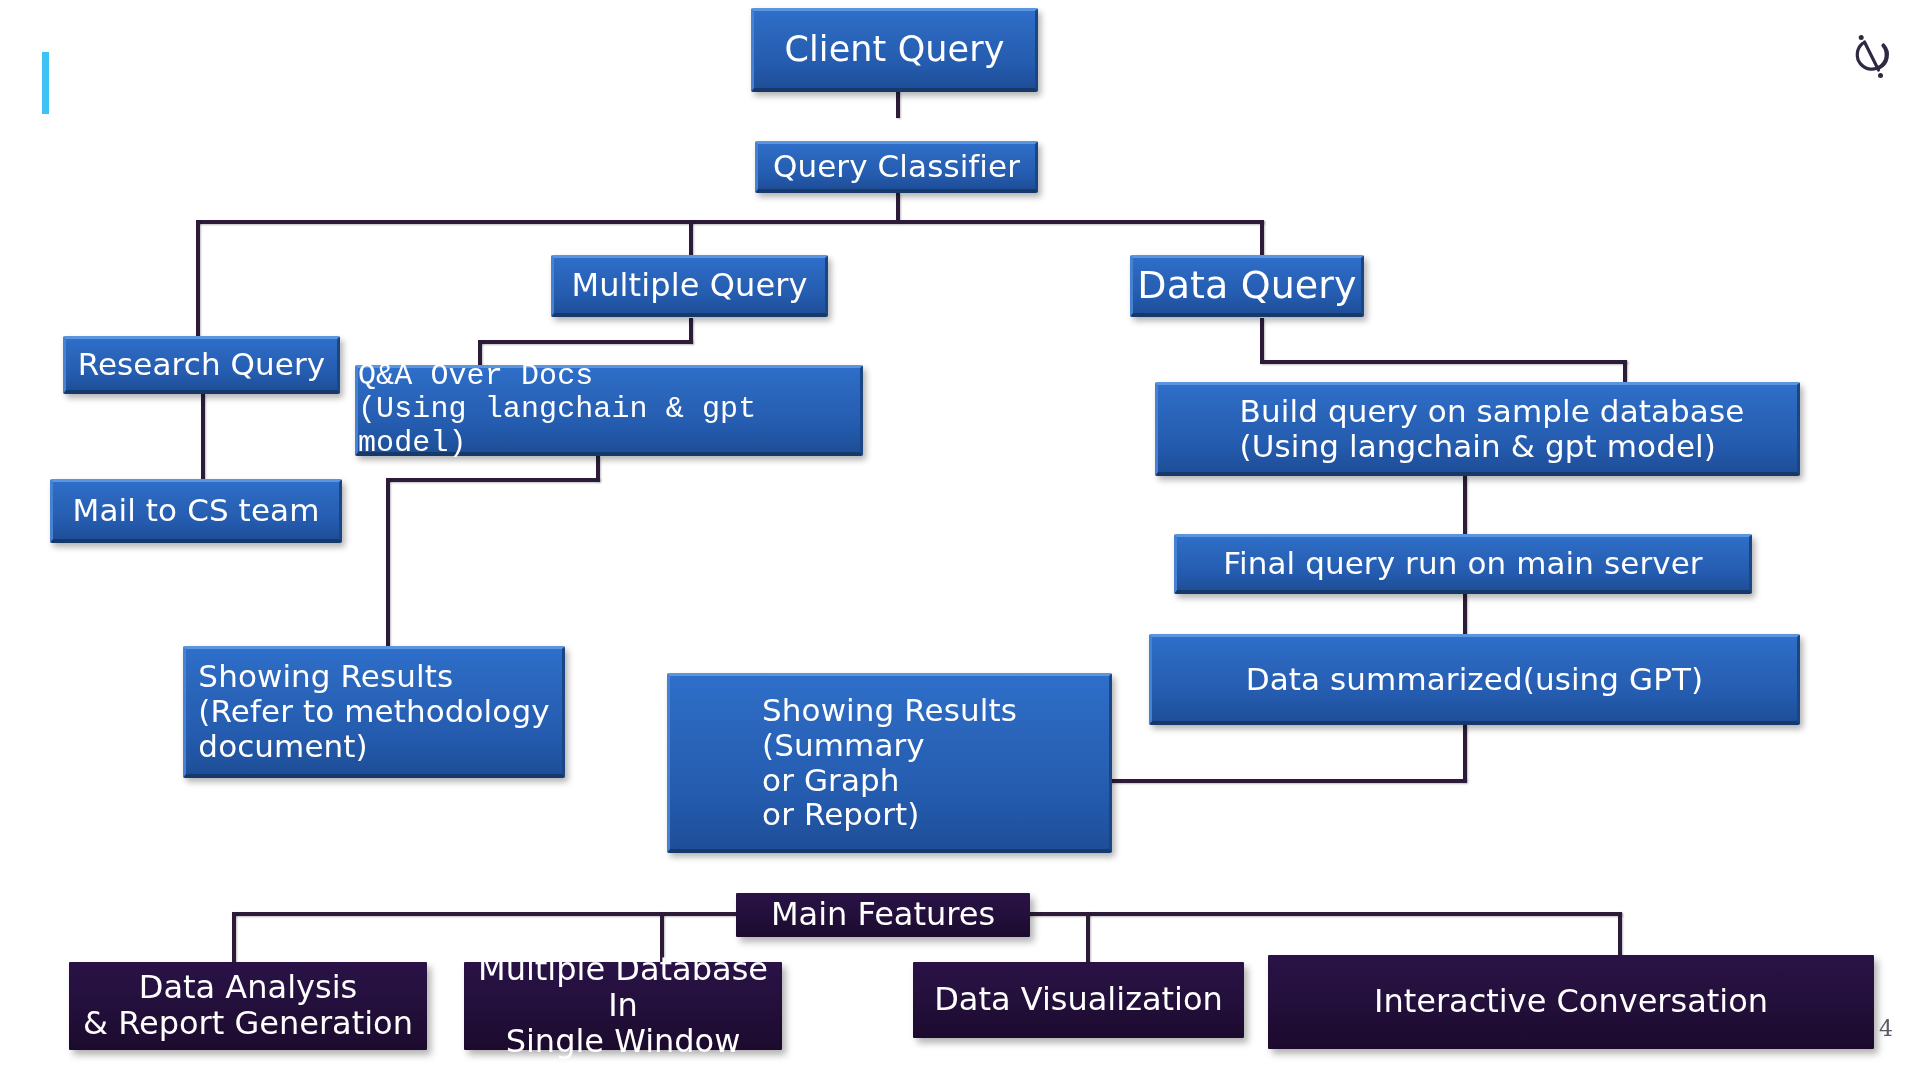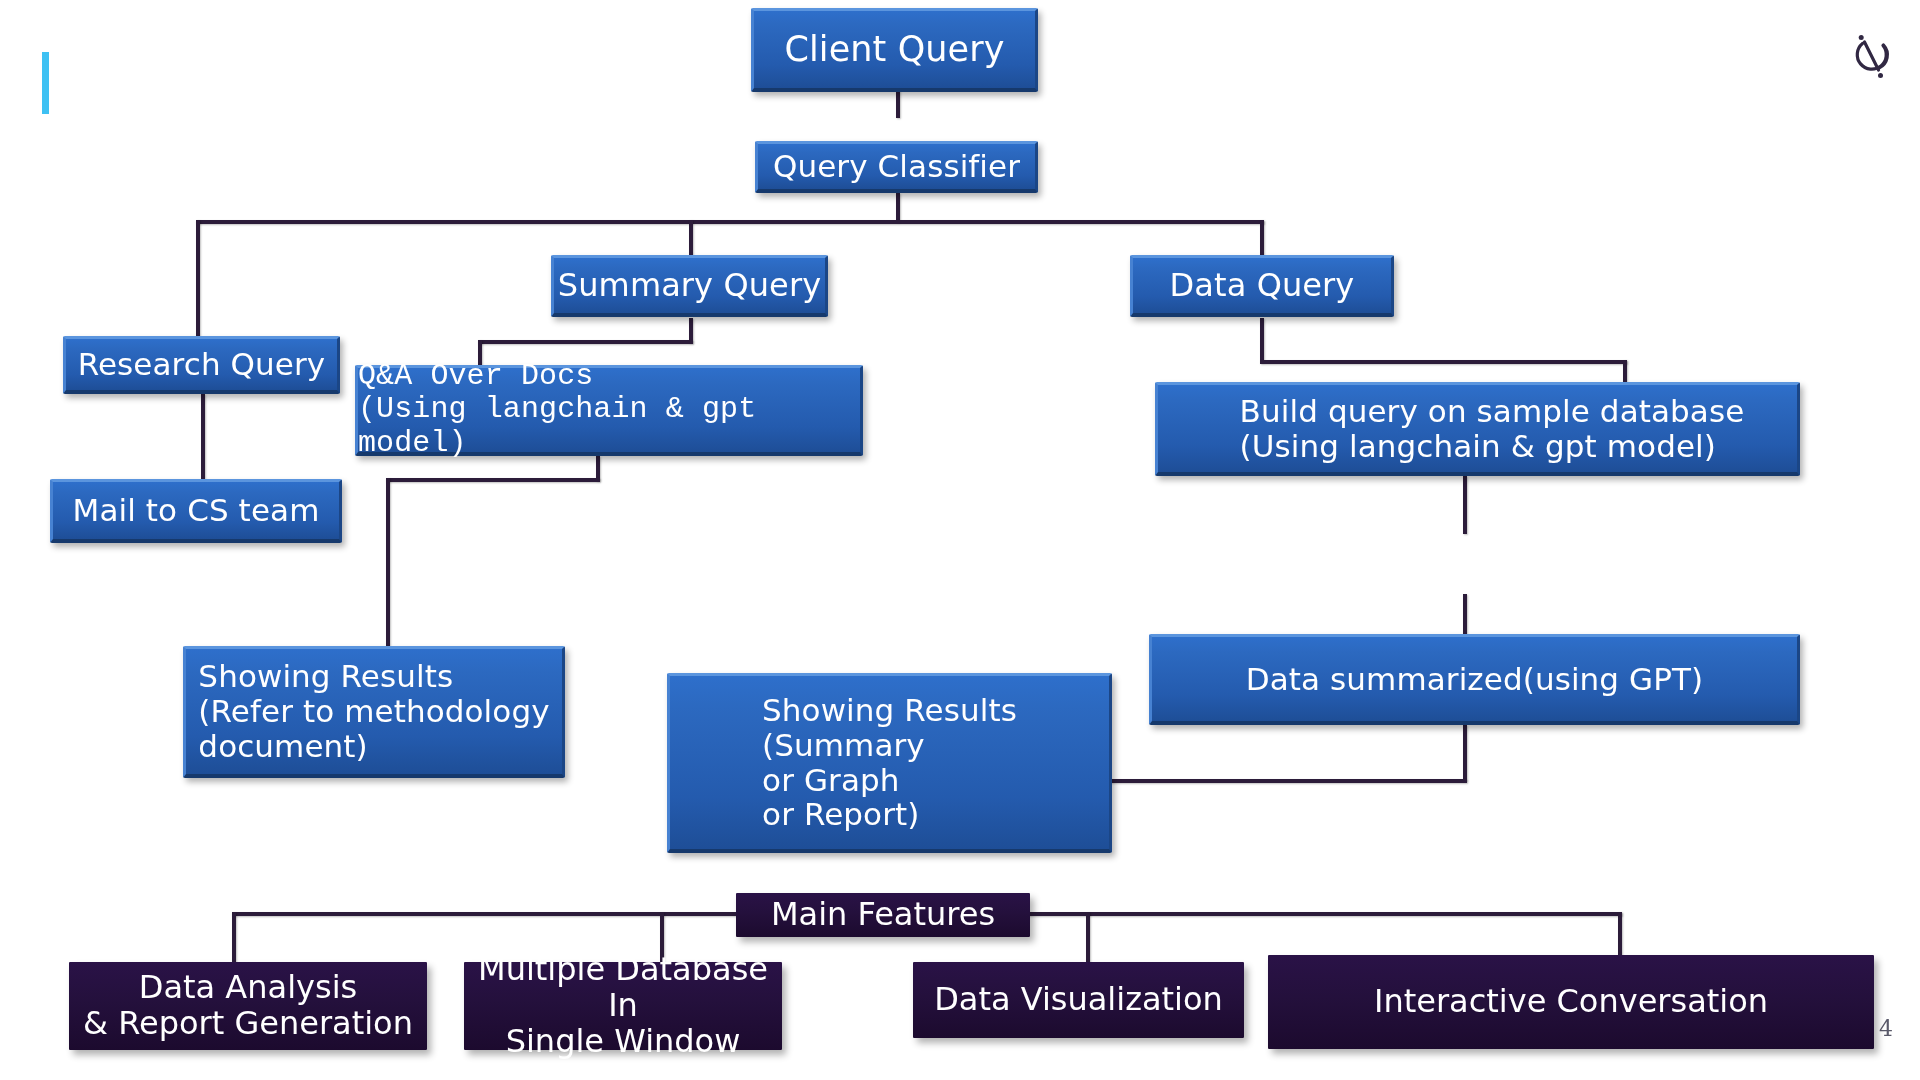--- a/index.html
+++ b/index.html
@@ -141,34 +141,35 @@
   <div class="conn h" style="left:232px; top:912px; width:1390px;"></div>
   <div class="conn v" style="left:232px; top:912px; height:52px;"></div>
   <div class="conn v" style="left:660px; top:912px; height:52px;"></div>
   <div class="conn v" style="left:1086px; top:912px; height:52px;"></div>
   <div class="conn v" style="left:1618px; top:912px; height:52px;"></div>
 
   <div class="node" style="left:751px; top:8px; width:287px; height:84px; font-size:35px;">Client Query</div>
 
   <div class="node" style="left:755px; top:141px; width:283px; height:52px; font-size:31px;">Query Classifier</div>
 
-  <div class="node" style="left:551px; top:255px; width:277px; height:62px; font-size:32px;">Summary Query</div>
+  <div class="node" style="left:551px; top:255px; width:277px; height:62px; font-size:32px;">Multiple Query</div>
 
-  <div class="node" style="left:1130px; top:255px; width:264px; height:62px; font-size:32px;">Data Query</div>
+  <div class="node" style="left:1130px; top:255px; width:234px; height:62px; font-size:38px;">Data Query</div>
 
   <div class="node" style="left:63px; top:336px; width:277px; height:58px; font-size:31px;">Research Query</div>
 
   <div class="node" style="left:50px; top:479px; width:292px; height:64px; font-size:31px;">Mail to CS team</div>
 
   <div class="node" style="left:355px; top:365px; width:508px; height:91px; font-size:30px;font-family:Liberation Mono, monospace;">Q&amp;A Over Docs
 (Using langchain &amp; gpt model)</div>
 
   <div class="node" style="left:1155px; top:382px; width:645px; height:94px; font-size:31px;padding-left:29px;">Build query on sample database
 (Using langchain &amp; gpt model)</div>
 
+  <div class="node" style="left:1174px; top:534px; width:578px; height:60px; font-size:31px;">Final query run on main server</div>
 
   <div class="node" style="left:1149px; top:634px; width:651px; height:91px; font-size:31px;">Data summarized(using GPT)</div>
 
   <div class="node" style="left:183px; top:646px; width:382px; height:132px; font-size:31px;">Showing Results
 (Refer to methodology
 document)</div>
 
   <div class="node" style="left:667px; top:673px; width:445px; height:180px; font-size:31px;">Showing Results
 (Summary
 or Graph

